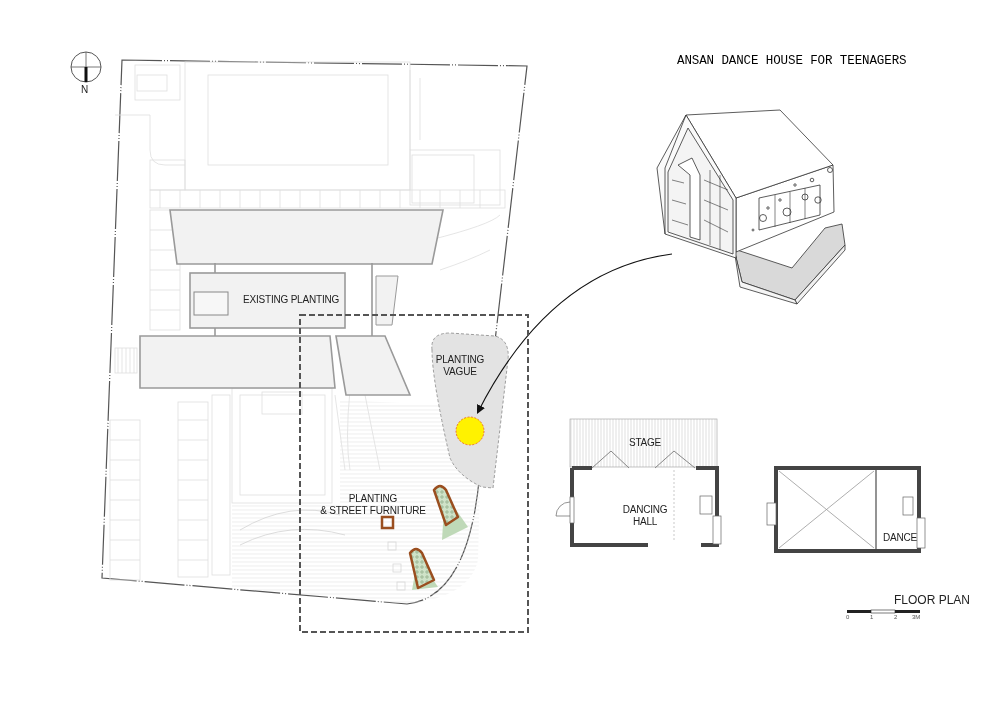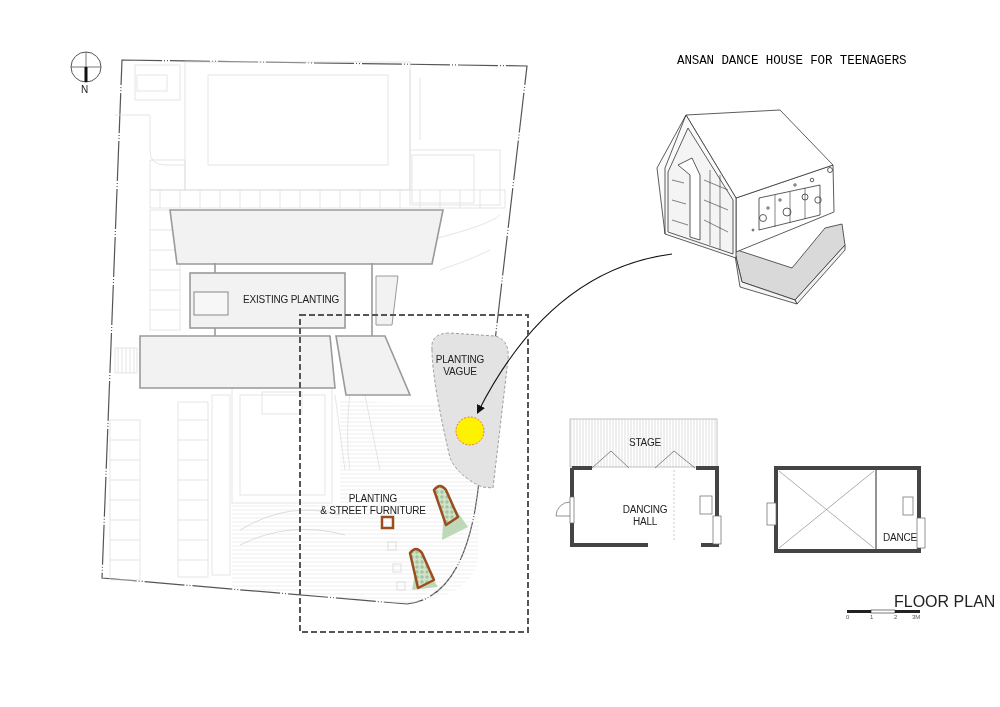--- a/index.html
+++ b/index.html
@@ -1,20 +1,20 @@
 <!DOCTYPE html>
 <html><head>
 <meta charset="utf-8">
 <style>
   html, body { margin: 0; padding: 0; background: #ffffff; }
   body { width: 1000px; height: 707px; position: relative; overflow: hidden; font-family: "Liberation Sans", sans-serif; }
   svg { position: absolute; left: 0; top: 0; }
   .lbl { position: absolute; color: #222; font-size: 10px; letter-spacing: -0.2px; text-align: center; line-height: 12px; font-family: "Liberation Sans", sans-serif; }
   .title { position: absolute; left: 677px; top: 54px; font-size: 12.5px; color: #000000; letter-spacing: -0.1px; font-family: Liberation Mono, monospace; }
-  .fp-title { position: absolute; left: 851px; top: 593px; font-size: 16px; color: #222; font-family: "Liberation Sans", sans-serif; padding-left: 43px; }
+  .fp-title { position: absolute; left: 851px; top: 593px; font-size: 12px; color: #222; font-family: "Liberation Sans", sans-serif; padding-left: 43px; }
   .scale-tick { position: absolute; top: 614px; font-size: 6px; color: #555; font-family: "Liberation Sans", sans-serif; }
   .north { position: absolute; left: 81px; top: 84px; font-size: 10px; color: #222; font-family: "Liberation Sans", sans-serif; }
 </style>
 </head>
 <body>
 
 <svg width="1000" height="707" viewBox="0 0 1000 707">
   <defs>
     <marker id="arrowhead" markerWidth="8" markerHeight="8" refX="6" refY="4" orient="auto">
       <path d="M0,0 L8,4 L0,8 z" fill="#111"></path>

